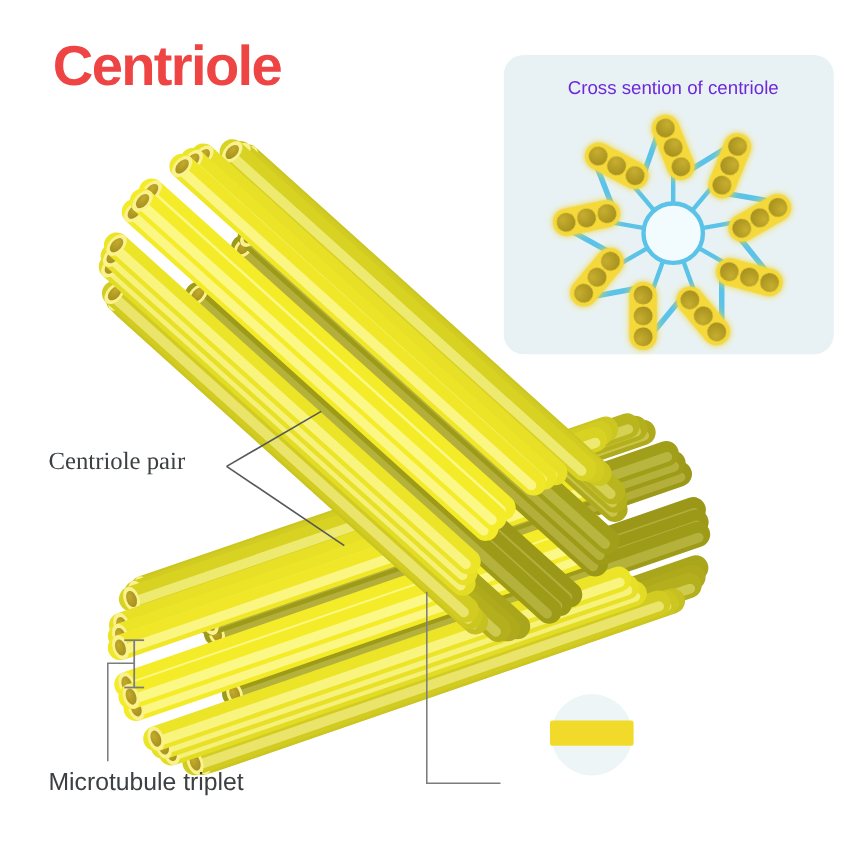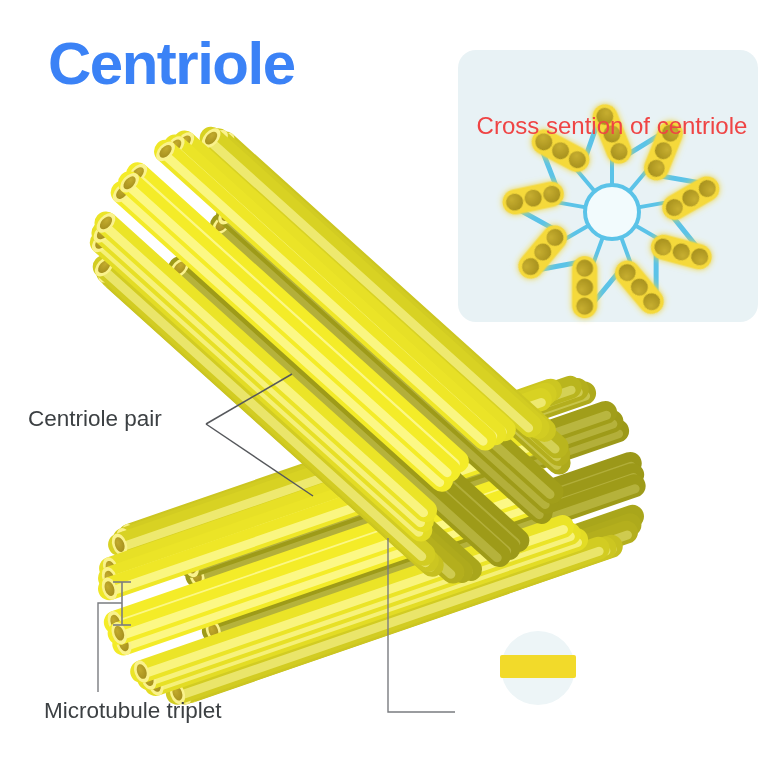--- a/index.html
+++ b/index.html
@@ -20,46 +20,45 @@
     position: absolute;
     left: 0; top: 0;
     width: 768px;
     height: 768px;
     background: #ffffff;
   }
   .page-title {
     position: absolute;
     left: 48px;
     top: 34px;
-    font-size: 60px;
+    font-size: 51px;
     font-weight: bold;
     letter-spacing: -1.5px;
-    color: #3b82f6;
+    color: #ef4444;
     line-height: 1.0;
     white-space: nowrap;
   }
   .inset-title {
     position: absolute;
     left: 472px;
     top: 70px;
     width: 280px;
     text-align: center;
-    font-size: 24px;
-    color: #ef4444;
+    font-size: 17px;
+    color: #6d28d9;
     white-space: nowrap;
-    margin-top: 42px;
   }
   .leader-label {
     position: absolute;
     font-size: 22.5px;
     color: #3c4043;
     white-space: nowrap;
     line-height: 1;
   }
-  #label-centriole-pair { left: 28px; top: 408px; }
+  #label-centriole-pair { left: 44px; top: 408px; font-family: Liberation Serif, serif; }
   #label-microtubule-triplet { left: 44px; top: 700px; }
   #label-microtubules { left: 463px; top: 700px; }
 
   svg.layer {
     position: absolute;
     left: 0; top: 0;
     width: 768px;
     height: 768px;
     overflow: visible;
   }

